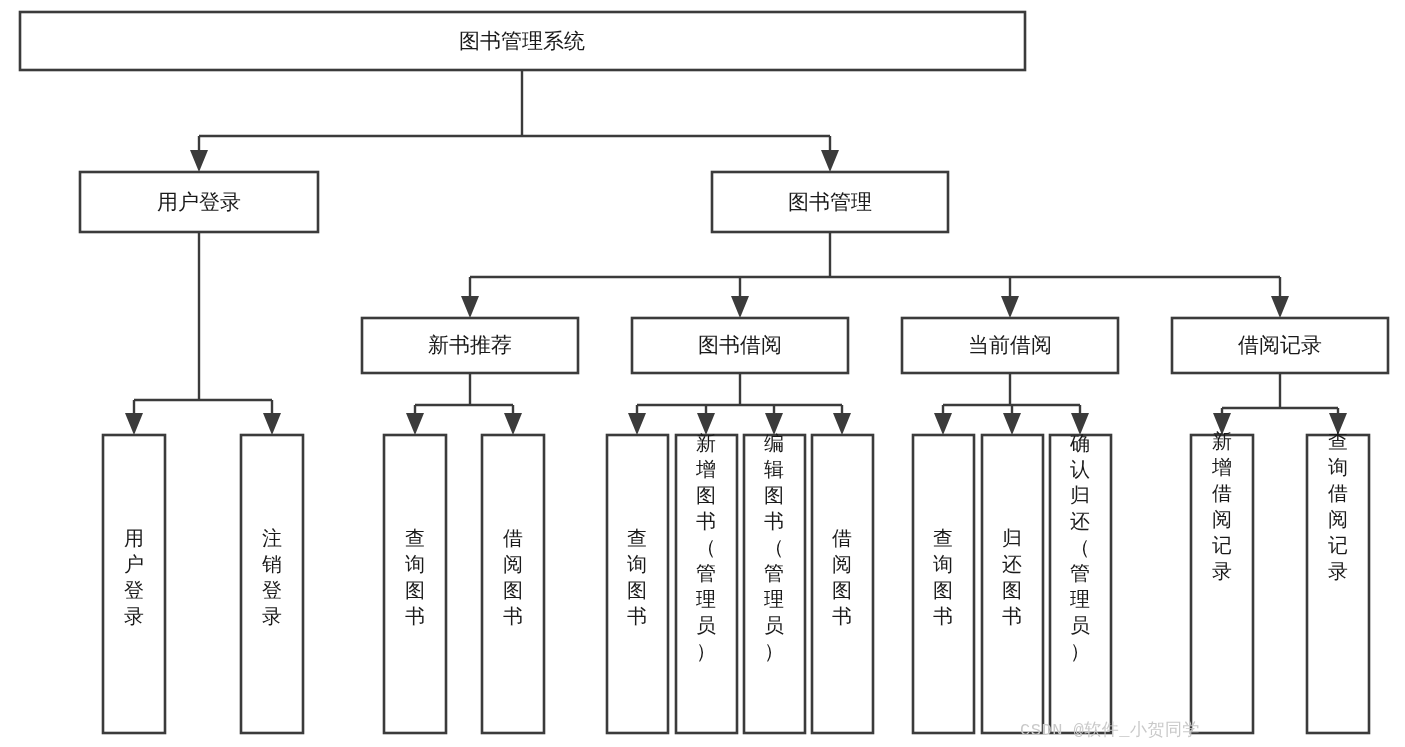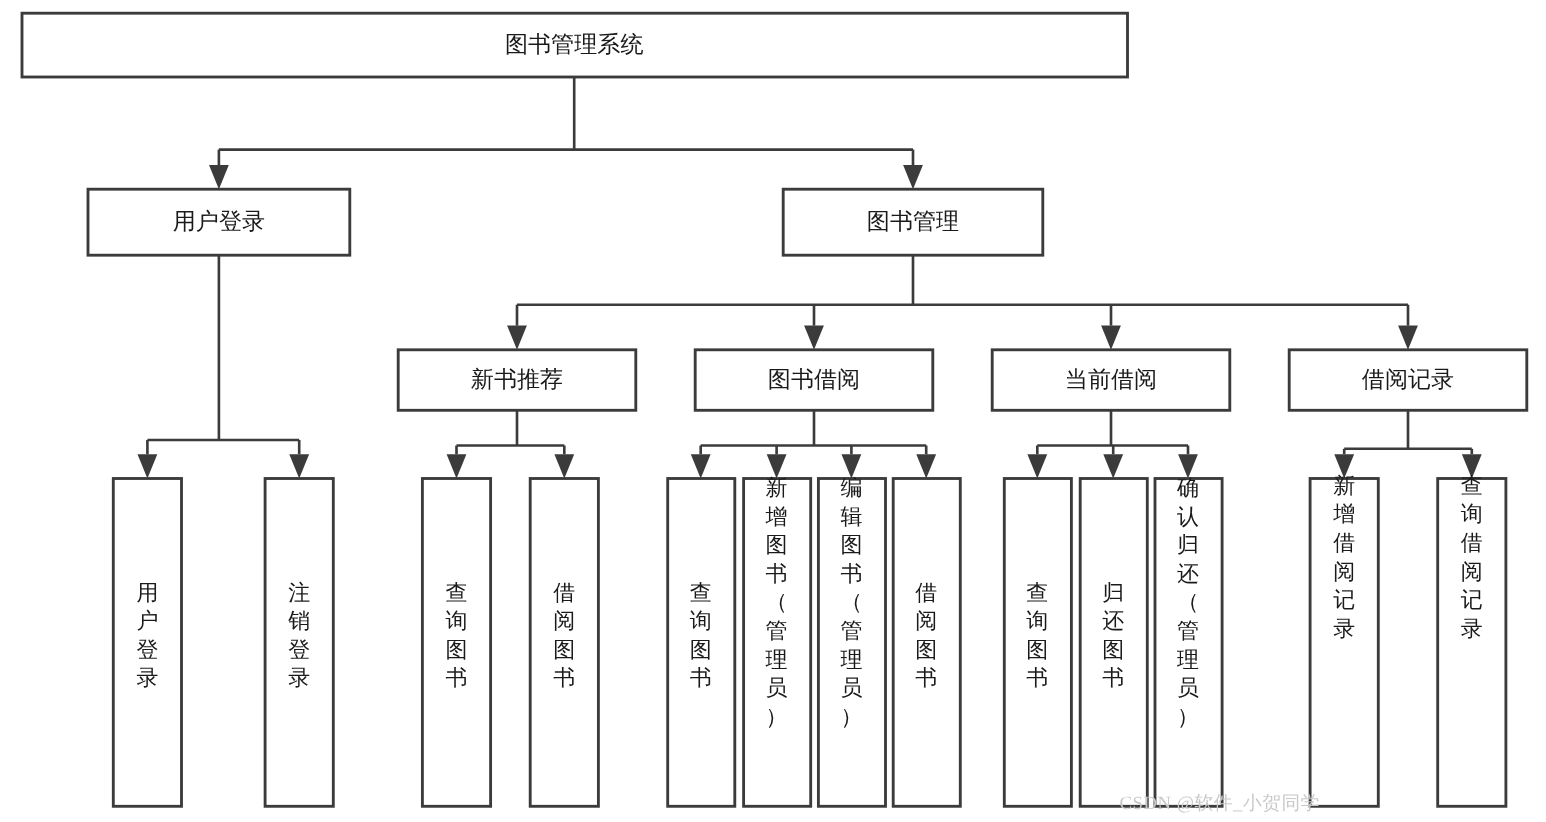--- a/index.html
+++ b/index.html
@@ -54,21 +54,21 @@
   .node-label-v {
     font-family: "Liberation Sans", "DejaVu Sans", sans-serif;
     font-size: 20px;
     fill: #1a1a1a;
     text-anchor: middle;
   }
   .watermark-text {
     position: absolute;
     right: 10px;
     bottom: 6px;
-    font-family: Liberation Serif, serif;
+    font-family: Liberation Mono, monospace;
     font-size: 17px;
     color: #c9c9c9;
     white-space: nowrap;
     letter-spacing: 0.5px;
     user-select: none;
   }
 </style>
 </head>
 <body>
 

